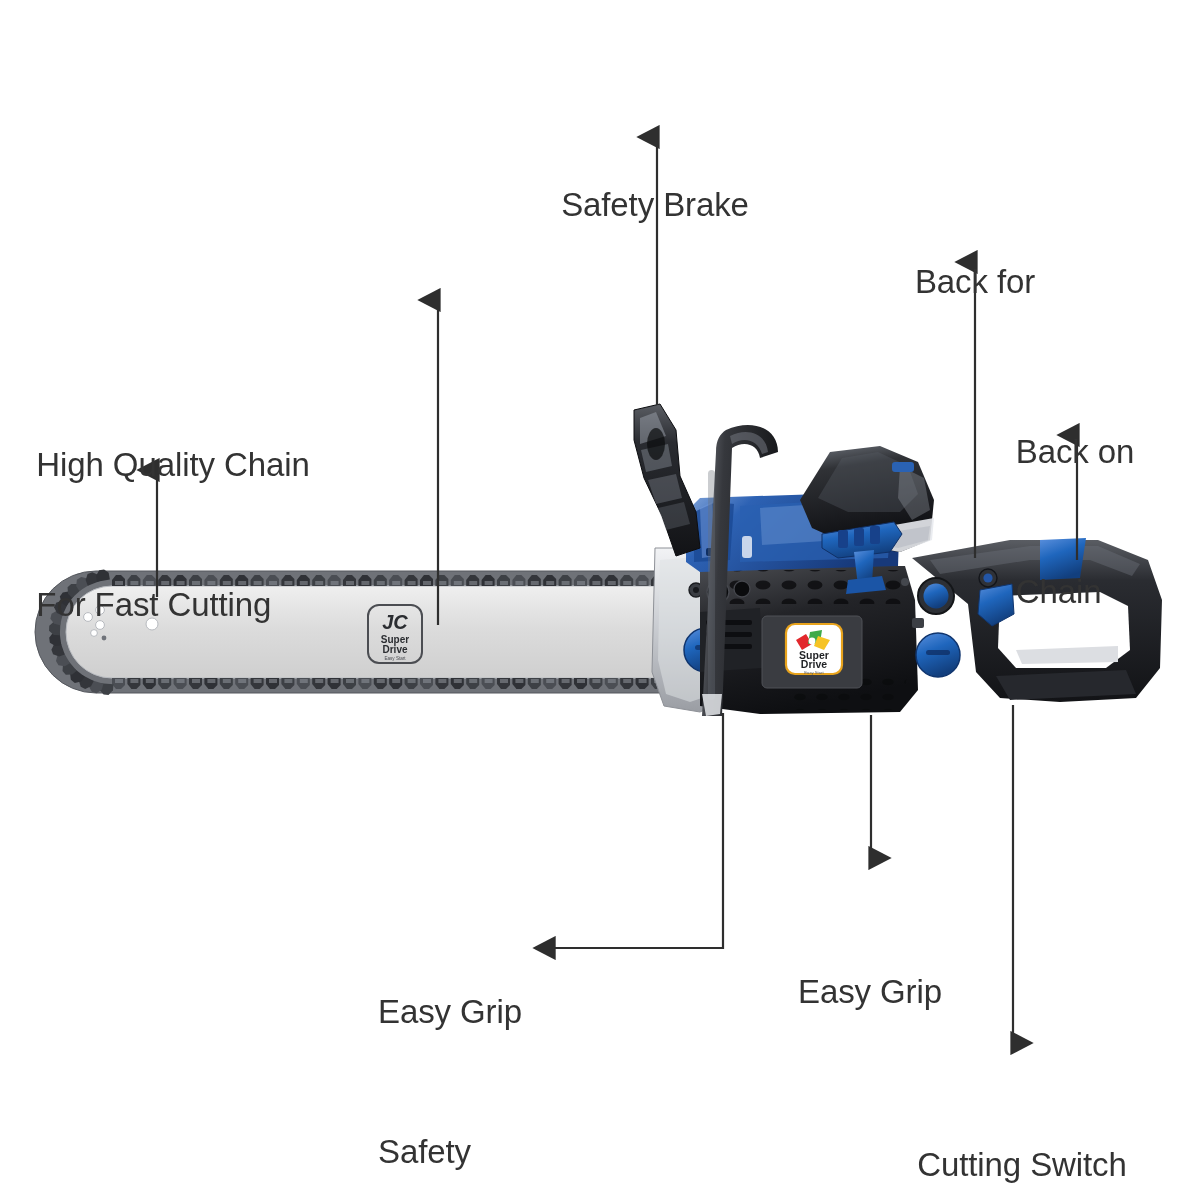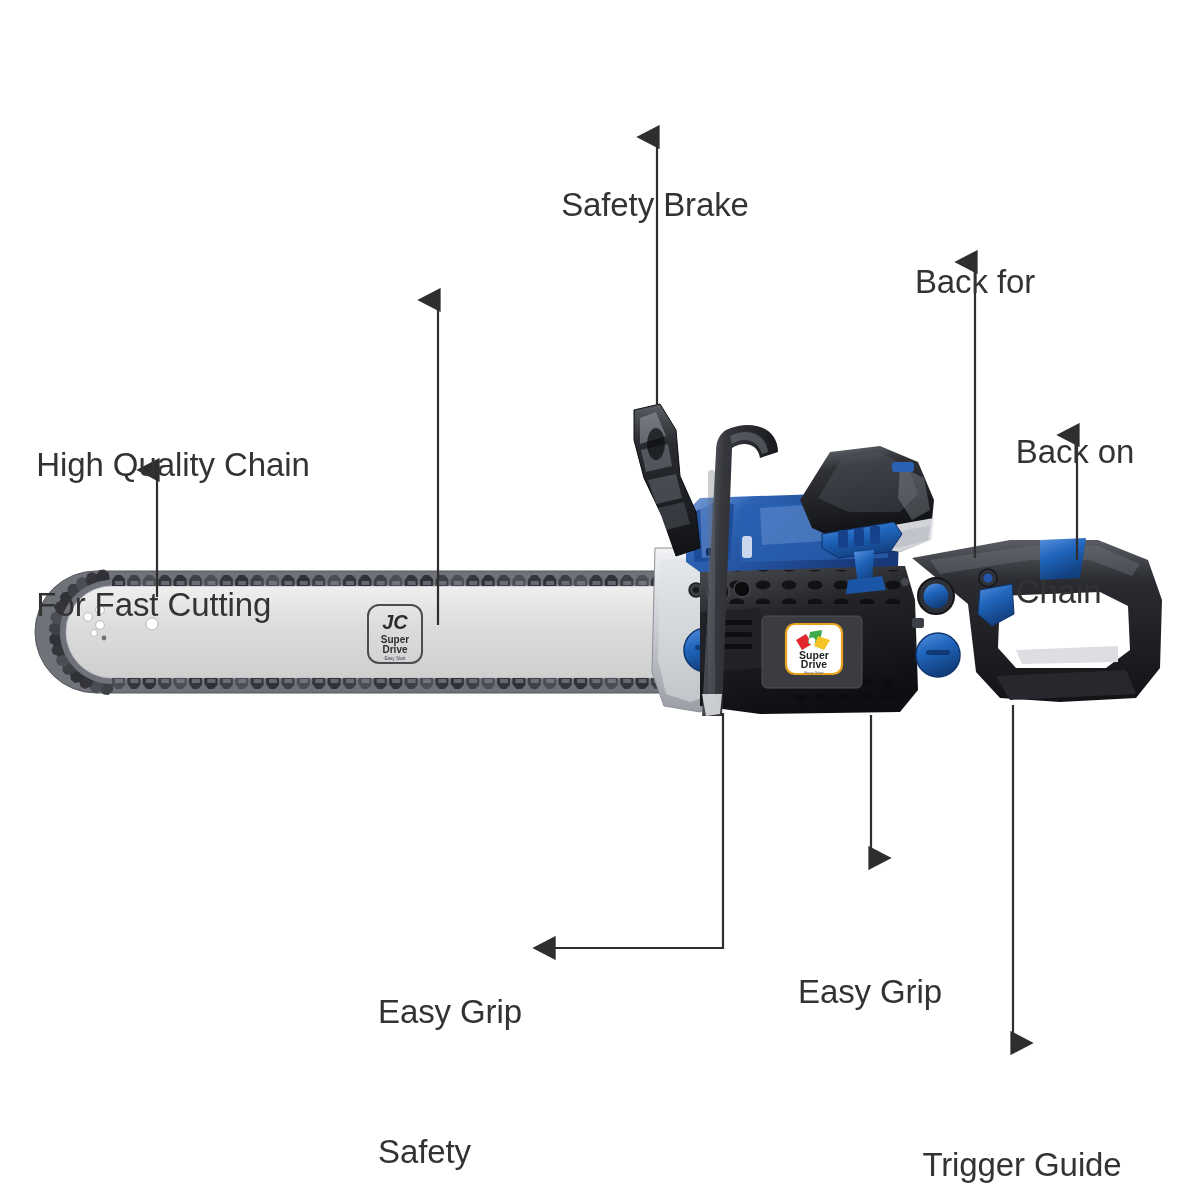--- a/index.html
+++ b/index.html
@@ -649,16 +649,16 @@
     <div>Easy Grip</div>
     <div>Safety</div>
   </div>
 
   <div class="callout center" id="label-easy-grip-starter">
     <div>Easy Grip</div>
     
   </div>
 
   <div class="callout center" id="label-trigger-switch">
-    <div>Trigger Guide</div>
+    <div>Cutting Switch</div>
   </div>
 
 </div>
 
 </body></html>

